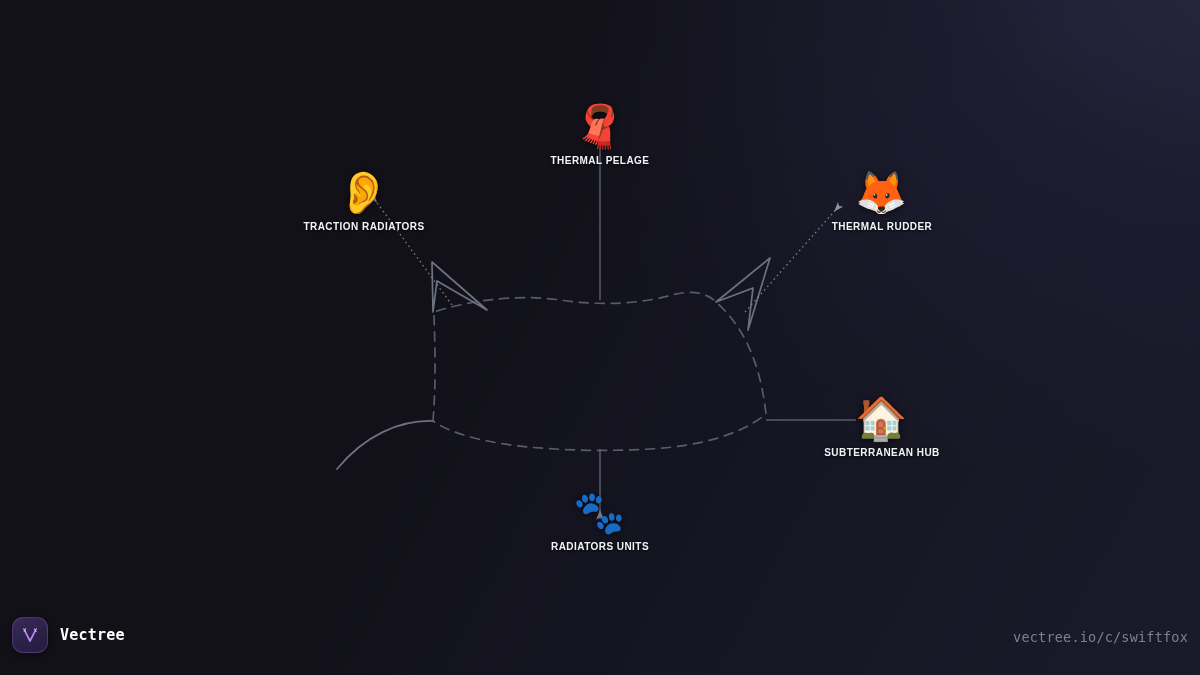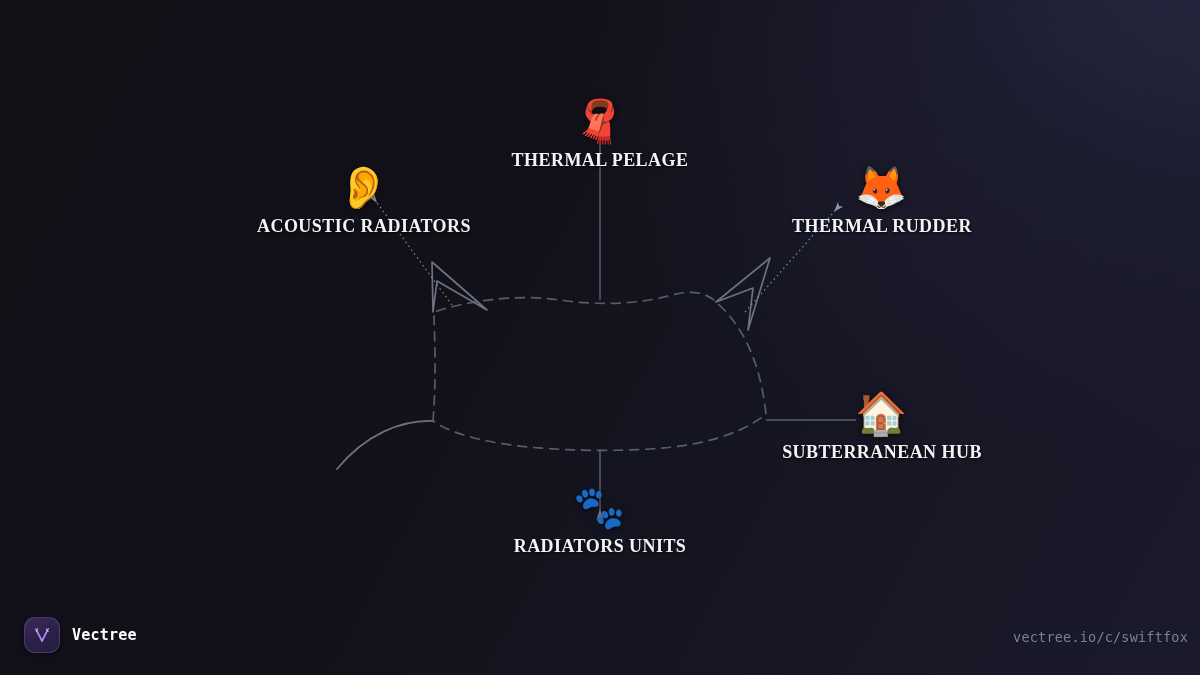--- a/index.html
+++ b/index.html
@@ -42,33 +42,32 @@
   .node-emoji {
     font-size: 42px;
     line-height: 1;
     height: 48px;
     display: flex;
     align-items: center;
     justify-content: center;
     filter: drop-shadow(0 1px 3px rgba(0,0,0,0.6));
   }
   .node-label {
-    font-size: 18px;
+    font-size: 10px;
     font-weight: 700;
     letter-spacing: 0.45px;
     color: #f2f3f7;
     white-space: nowrap;
     text-shadow: 0 1px 3px rgba(0,0,0,0.85);
-    font-family: Liberation Serif, serif;
   }
 
   
   #brand {
     position: absolute;
-    left: 24px;
+    left: 12px;
     bottom: 22px;
     display: flex;
     flex-direction: column;
     gap: 6px;
   }
   #brand-row {
     display: flex;
     align-items: center;
     gap: 12px;
   }
@@ -161,21 +160,21 @@
     <line x1="600" y1="449" x2="600" y2="519" stroke="#585d6e" stroke-width="1.5" marker-end="url(#arrow-down)"></line>
   </svg>
 
   <div class="node" style="left:600px; top:134px;">
     <div class="node-emoji">🧣</div>
     <div class="node-label">THERMAL PELAGE</div>
   </div>
 
   <div class="node" style="left:364px; top:200px;">
     <div class="node-emoji">👂</div>
-    <div class="node-label">ACOUSTIC RADIATORS</div>
+    <div class="node-label">TRACTION RADIATORS</div>
   </div>
 
   <div class="node" style="left:882px; top:200px;">
     <div class="node-emoji">🦊</div>
     <div class="node-label">THERMAL RUDDER</div>
   </div>
 
   <div class="node" style="left:882px; top:426px;">
     <div class="node-emoji">🏠</div>
     <div class="node-label">SUBTERRANEAN HUB</div>

